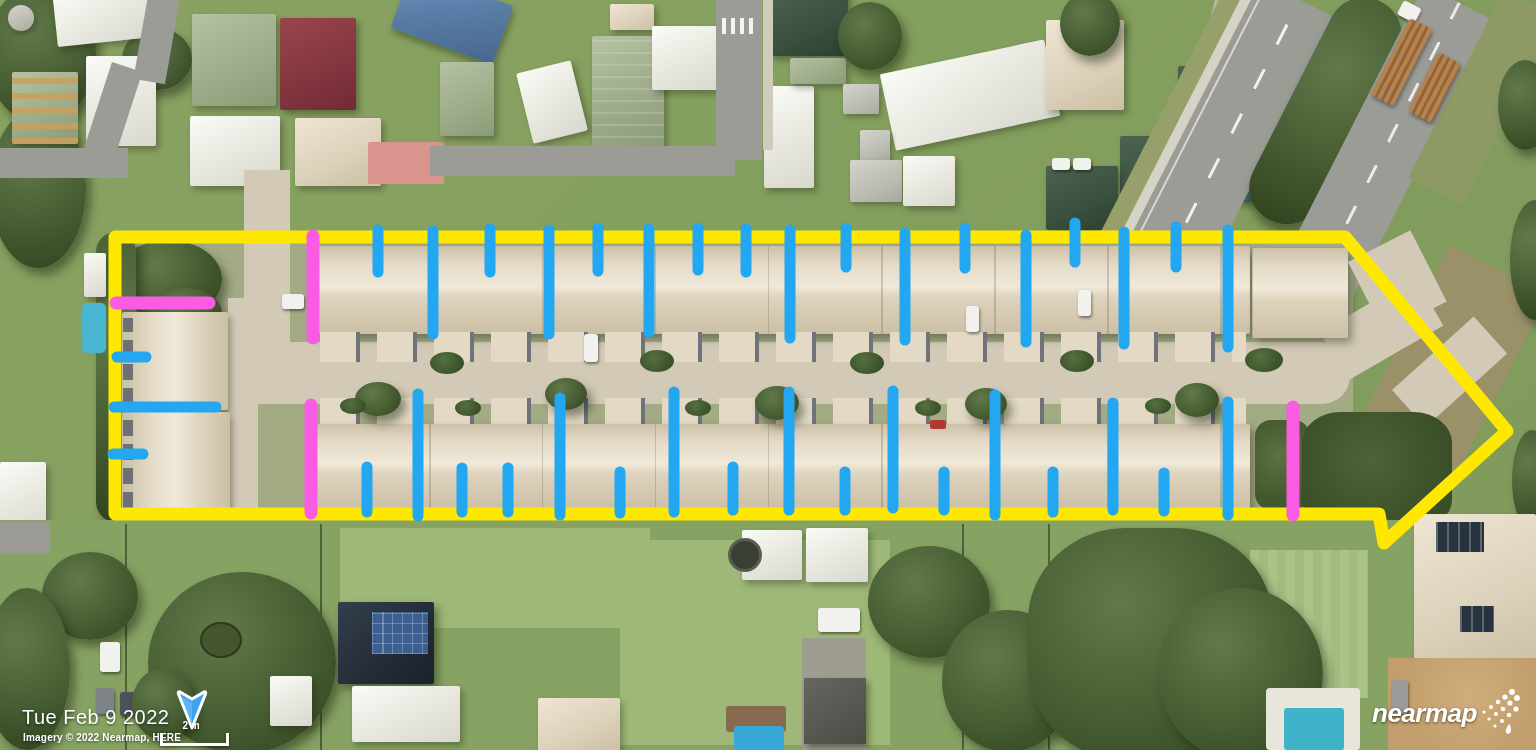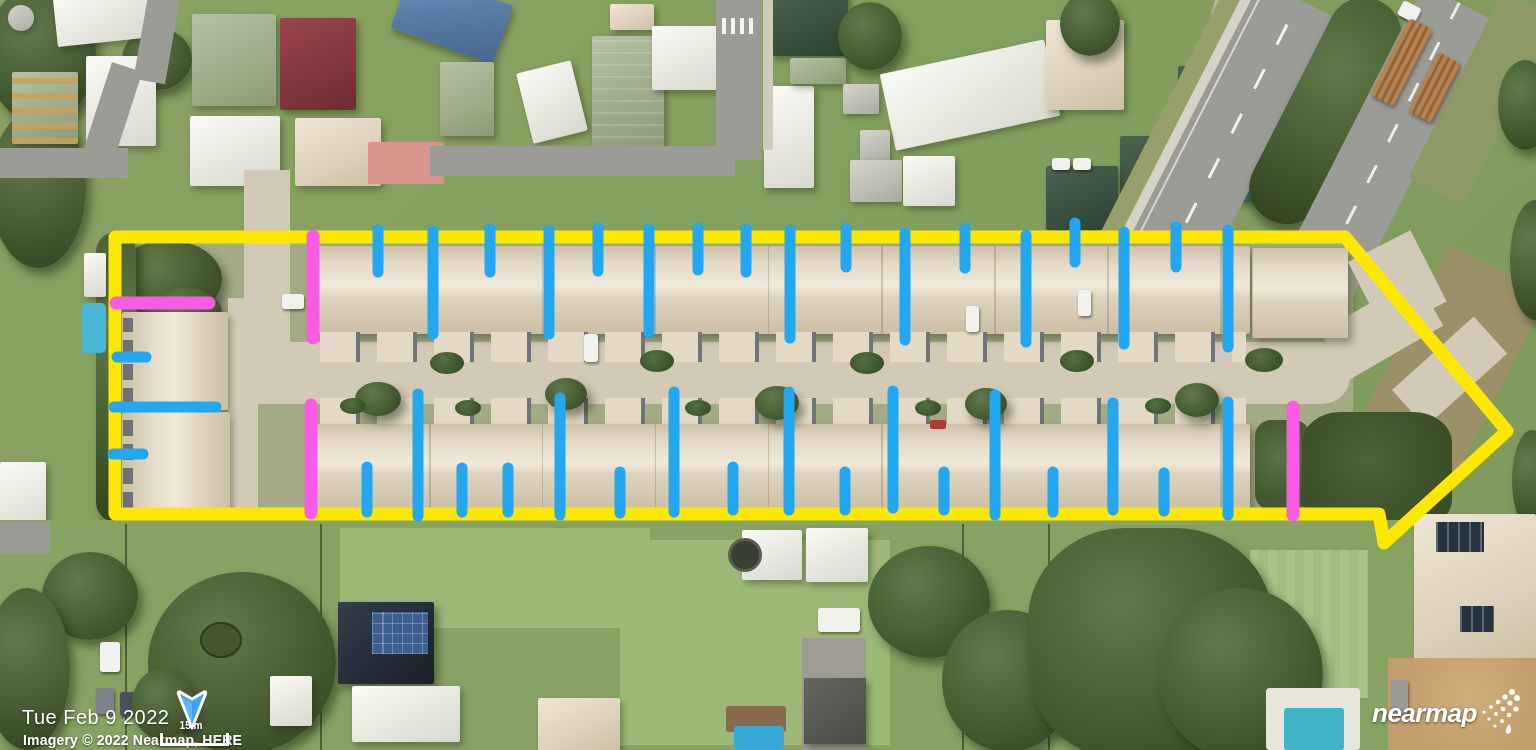--- a/index.html
+++ b/index.html
@@ -25,21 +25,21 @@
      repeating-linear-gradient(90deg, rgba(115,98,70,.28) 0 1.5px, rgba(0,0,0,0) 1.5px 113px),
      linear-gradient(180deg,#cdc1a9 0%,#e4dbc8 22%,#f0e9d9 46%,#ded3be 58%,#cbbfa5 100%);
      box-shadow:4px 5px 9px rgba(28,34,18,.4);border-radius:2px;}
   .garages{background:repeating-linear-gradient(90deg,#e3d9c5 0 36px,#70747a 36px 40px,rgba(0,0,0,0) 40px 57px);}
   .lawnlite{background:#9db877;}
   .fence{background:rgba(32,44,20,.55);}
   #ann{position:absolute;left:0;top:0;z-index:40;}
   
   .ovl-text{position:absolute;color:#fff;text-shadow:0 1px 3px rgba(0,0,0,.6);z-index:60;}
   #date-label{left:22px;top:706px;font-size:20px;letter-spacing:.5px;}
-  #attr-label{left:23px;top:732px;font-size:14px;font-weight:bold;letter-spacing:.2px;}
+  #attr-label{left:23px;top:732px;font-size:10px;font-weight:bold;letter-spacing:.2px;}
   #scalebar{position:absolute;left:160px;top:733px;width:63px;height:10px;z-index:60;
             border-left:3px solid #fff;border-right:3px solid #fff;border-bottom:3px solid #fff;
             filter:drop-shadow(0 1px 1px rgba(0,0,0,.5));}
   #scale-label{left:158px;top:720px;width:66px;text-align:center;font-size:10px;font-weight:bold;}
   #compass{position:absolute;left:176px;top:688px;z-index:60;}
   #logo{left:1372px;top:698px;font-size:26px;font-weight:bold;font-style:italic;letter-spacing:-.5px;z-index:60;}
   #logo-arrow{position:absolute;left:1476px;top:686px;z-index:60;}
 </style>
 </head>
 <body>
@@ -246,21 +246,21 @@
       <line x1="1228" y1="402" x2="1228" y2="515" stroke="#22A7F0" stroke-width="11" stroke-linecap="round"></line>
       <line x1="1293" y1="407" x2="1293" y2="515" stroke="#F95CE3" stroke-width="13" stroke-linecap="round"></line>
       <line x1="116" y1="303" x2="209" y2="303" stroke="#F95CE3" stroke-width="13" stroke-linecap="round"></line>
       <line x1="117" y1="357" x2="146" y2="357" stroke="#22A7F0" stroke-width="11" stroke-linecap="round"></line>
       <line x1="114" y1="407" x2="216" y2="407" stroke="#22A7F0" stroke-width="11" stroke-linecap="round"></line>
       <line x1="113" y1="454" x2="143" y2="454" stroke="#22A7F0" stroke-width="11" stroke-linecap="round"></line>
     </svg>
 
   <div class="ovl-text" id="date-label">Tue Feb 9 2022</div>
   <div class="ovl-text" id="attr-label">Imagery © 2022 Nearmap, HERE</div>
-  <div class="ovl-text" id="scale-label">15 m</div>
+  <div class="ovl-text" id="scale-label">2 m</div>
   <div id="scalebar"></div>
   <svg id="compass" width="32" height="42" viewBox="0 0 32 42">
     <path d="M16 40 L2.5 6 Q1.5 3 4.5 4.2 L16 11 L27.5 4.2 Q30.5 3 29.5 6 Z" fill="#3da2ef" stroke="#ffffff" stroke-width="3" stroke-linejoin="round"></path>
     <path d="M16 38 L6 9 L16 14.5 Z" fill="#6cbdf5" opacity=".7"></path>
   </svg>
   <div class="ovl-text" id="logo">nearmap</div>
   <svg id="logo-arrow" width="52" height="56" viewBox="0 0 52 56">
     <g fill="#ffffff">
       <circle cx="8" cy="26" r="1.6"></circle>
         <circle cx="15" cy="21" r="2"></circle>

